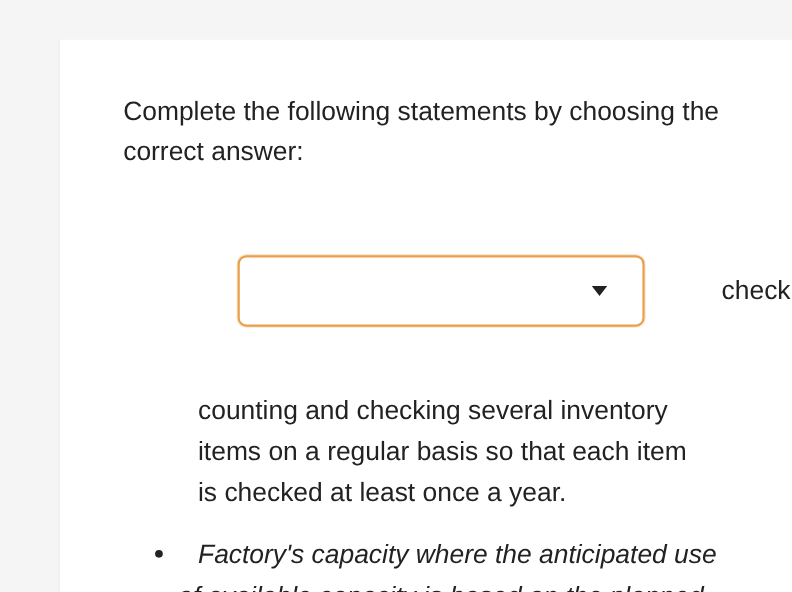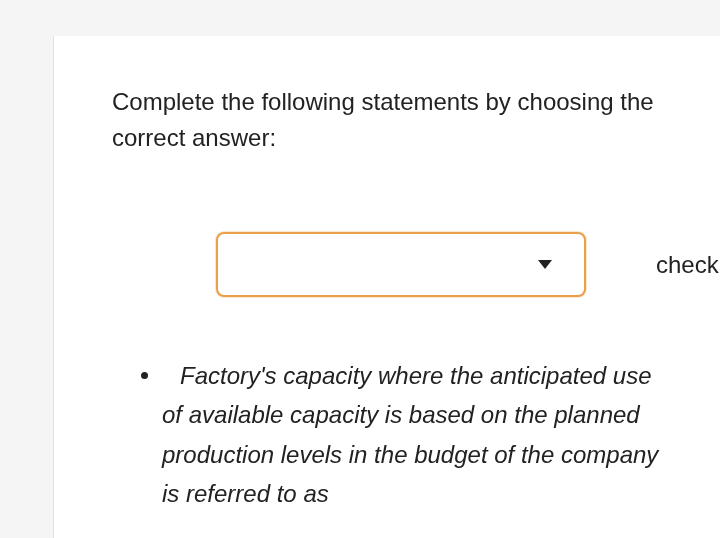--- a/index.html
+++ b/index.html
@@ -111,20 +111,21 @@
   <ul class="statements">
     <li class="li-row">
       <div class="li-first-line">
         <span class="select-wrapper">
           <span class="select-box focused size-large">
             <span class="caret"></span>
           </span>
         </span>
         <span class="inline-text">checking</span>
       </div>
+      <div class="inline-text">counting and checking several inventory items on a regular basis so that each item is checked at least once a year.</div>
     </li>
 
     <li class="li-second">
       <span class="inline-text">Factory's capacity where the anticipated use of available capacity is based on the planned production levels in the budget of the company is referred to as</span>
       <span class="select-wrapper">
         <span class="select-box size-medium">
           <span class="caret"></span>
         </span>
       </span>
       <span class="inline-text after-select">.</span>

